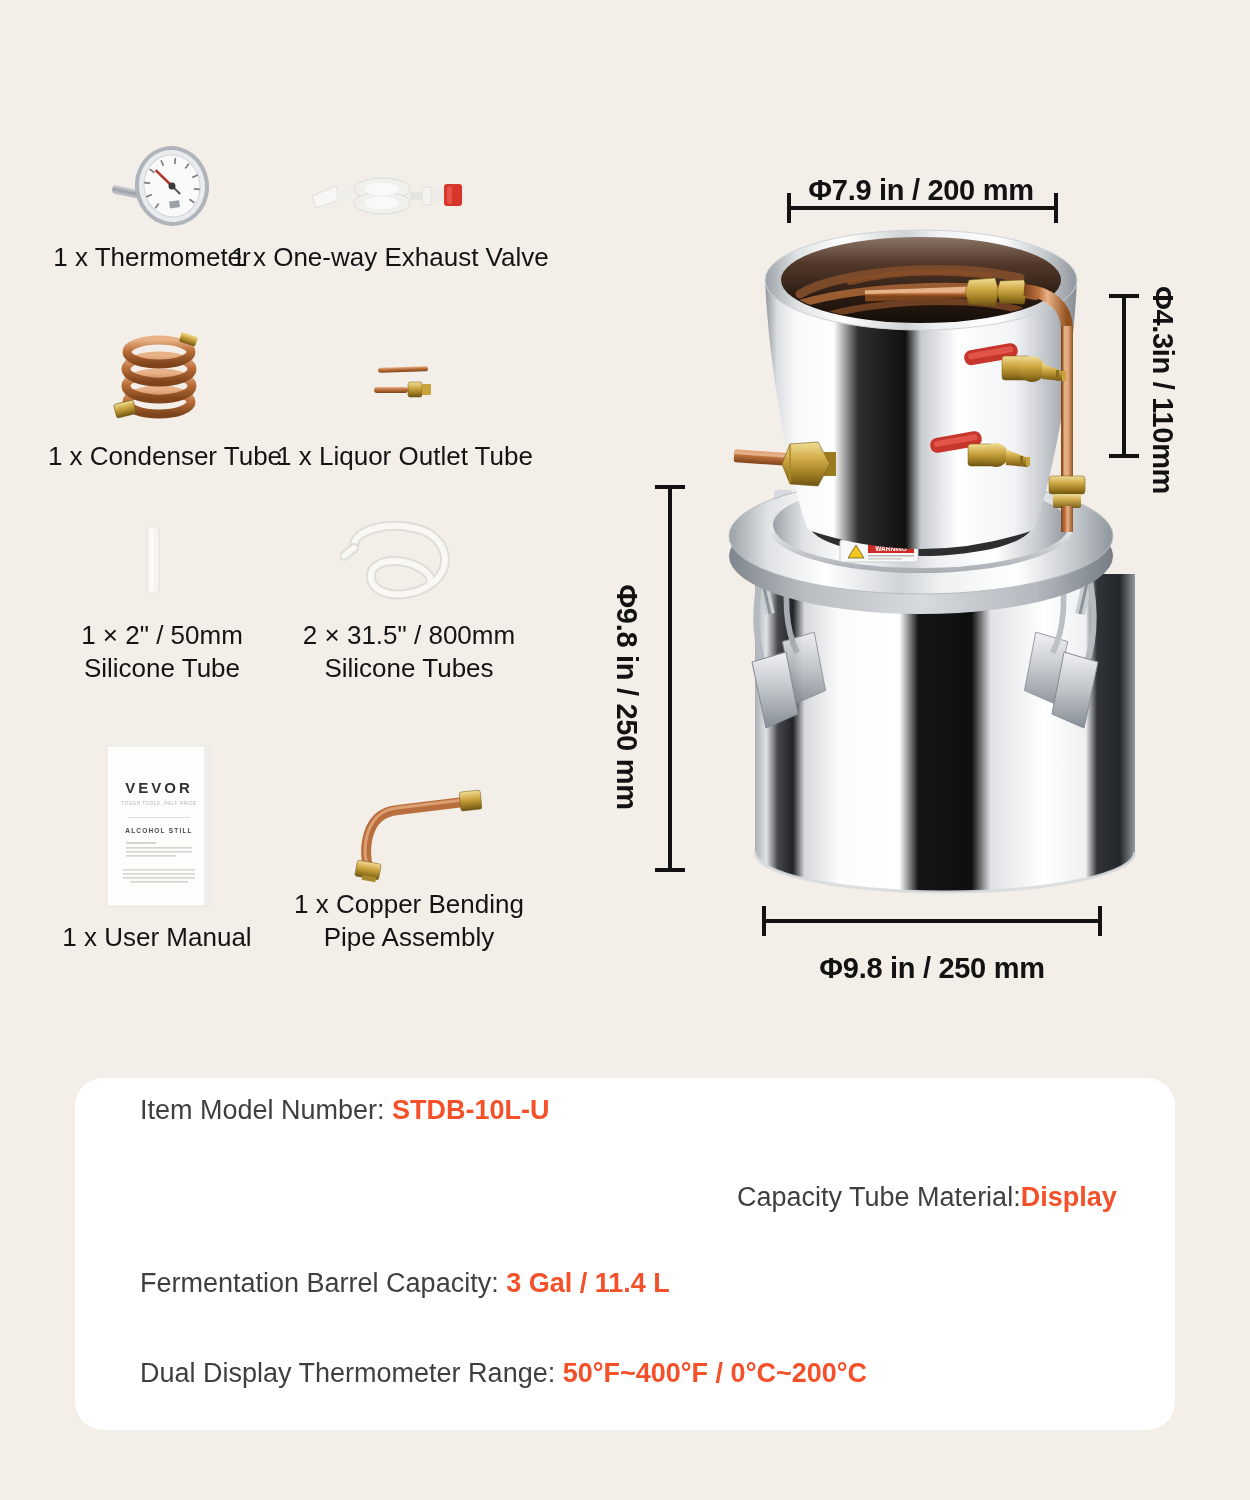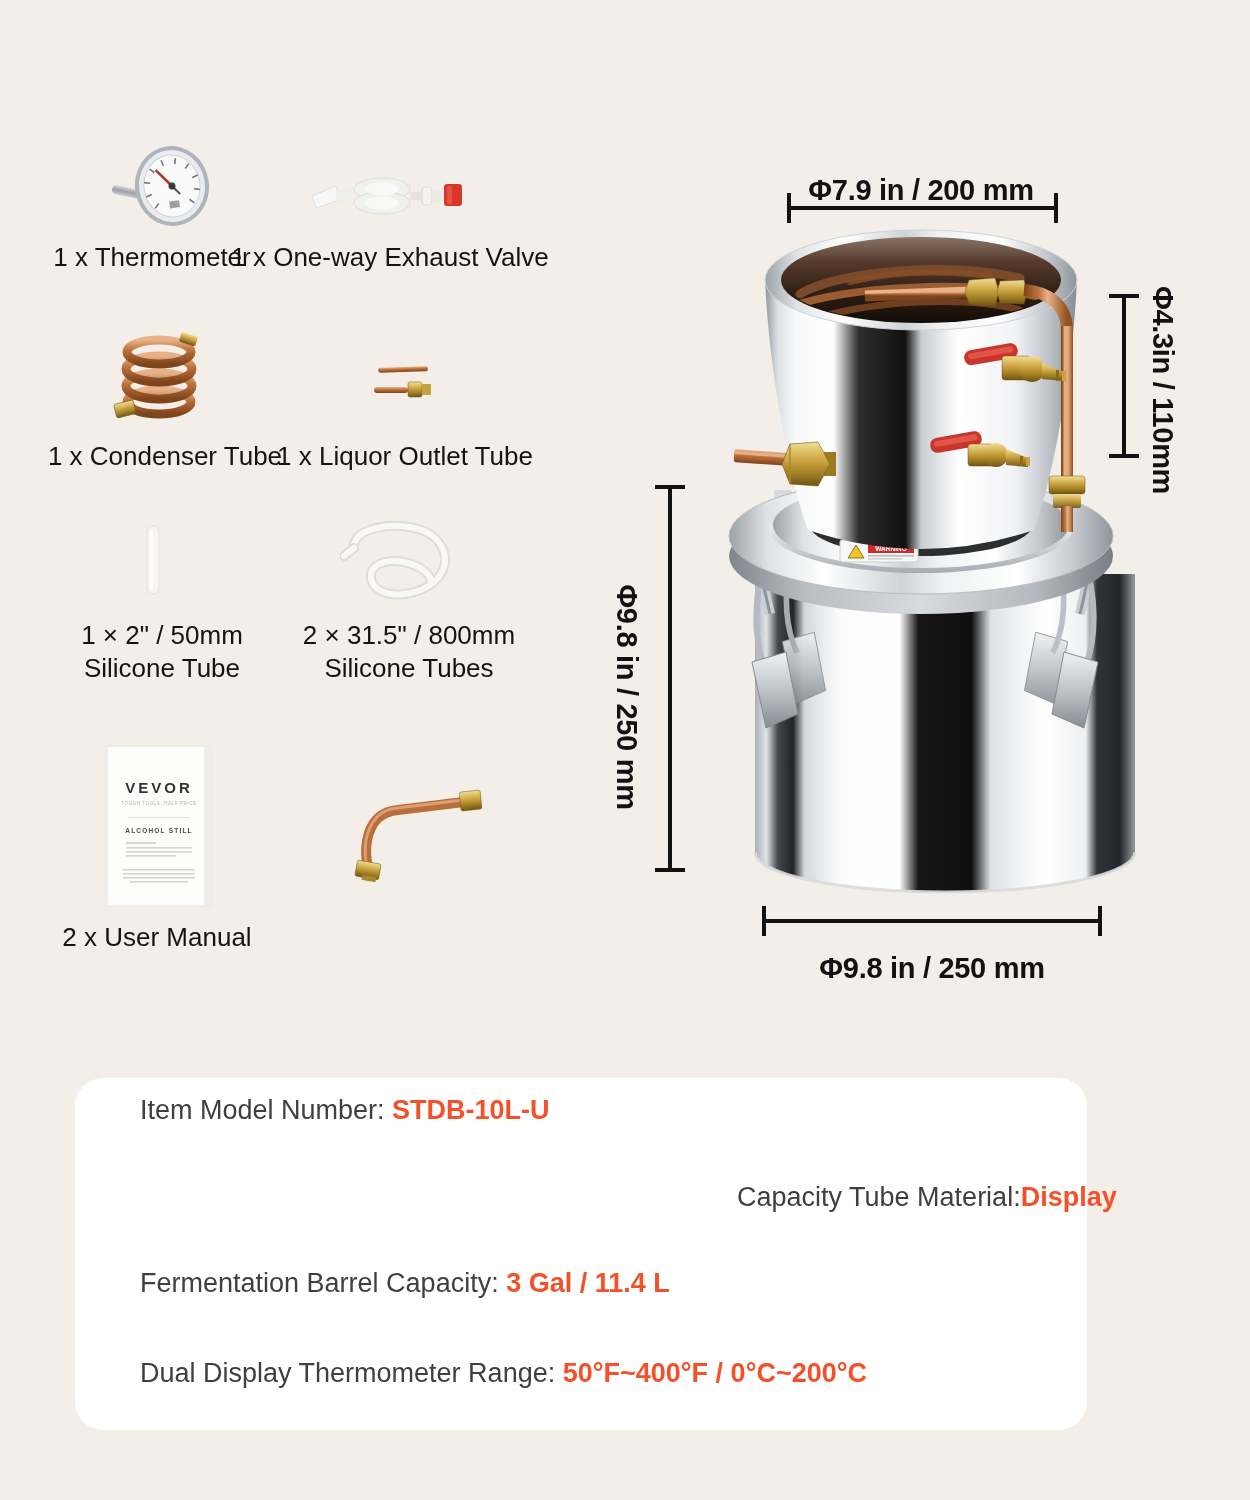--- a/index.html
+++ b/index.html
@@ -16,21 +16,21 @@
   .dimtext.h{transform:translateX(-50%);text-align:center;}
   .dimtext.v{writing-mode:vertical-rl;transform:translateY(-50%);}
   .dim-h,.dim-v{position:absolute;}
   .dim-h .bar{position:absolute;left:0;top:13px;width:100%;height:4px;background:#121212;}
   .dim-h .tick{position:absolute;top:0;width:4px;height:30px;background:#121212;}
   .dim-h .tick.t0{left:0;} .dim-h .tick.t1{right:0;}
   .dim-v .bar{position:absolute;top:0;left:13px;height:100%;width:4px;background:#121212;}
   .dim-v .tick{position:absolute;left:0;height:4px;width:30px;background:#121212;}
   .dim-v .tick.t0{top:0;} .dim-v .tick.t1{bottom:0;}
   
-  .spec-card{position:absolute;left:75px;top:1078px;width:1012px;height:352px;
+  .spec-card{position:absolute;left:75px;top:1078px;width:1100px;height:352px;
              background:#ffffff;border-radius:28px;}
   .spec-row{position:absolute;font-size:27px;line-height:32px;color:#3f3f3f;white-space:nowrap;}
   .spec-row .val{font-weight:700;color:#f4512a;}
   .col-l{left:65px;} .col-r{left:662px;}
   .r1{top:16px;} .r2{top:103px;} .r3{top:189px;} .r4{top:279px;}
   svg{display:block;}
 </style>
 </head>
 <body>
 
@@ -175,22 +175,26 @@
     </div>
   <div class="plabel" style="left:162px;top:619px">
     <span>1 × 2" / 50mm</span>
       <span>Silicone Tube</span>
   </div>
   <div class="plabel" style="left:409px;top:619px">
     <span>2 × 31.5" / 800mm</span>
       <span>Silicone Tubes</span>
   </div>
   <div class="plabel" style="left:157px;top:921px">
-      <span>2 x User Manual</span>
-    </div>
+      <span>1 x User Manual</span>
+    </div>
+  <div class="plabel" style="left:409px;top:888px">
+    <span>1 x Copper Bending</span>
+      <span>Pipe Assembly</span>
+  </div>
 
   <svg class="abs" style="left:690px;top:222px" width="460" height="725" viewBox="0 0 460 725">
     <defs>
       <linearGradient id="pr-top" x1="0" y1="0" x2="1" y2="0">
         <stop offset="0" stop-color="#8f959b"></stop>
           <stop offset="0.04" stop-color="#dde0e3"></stop>
         <stop offset="0.1" stop-color="#f8f9fa"></stop>
           <stop offset="0.22" stop-color="#ffffff"></stop>
         <stop offset="0.3" stop-color="#2e2e2e"></stop>
           <stop offset="0.45" stop-color="#101010"></stop>

